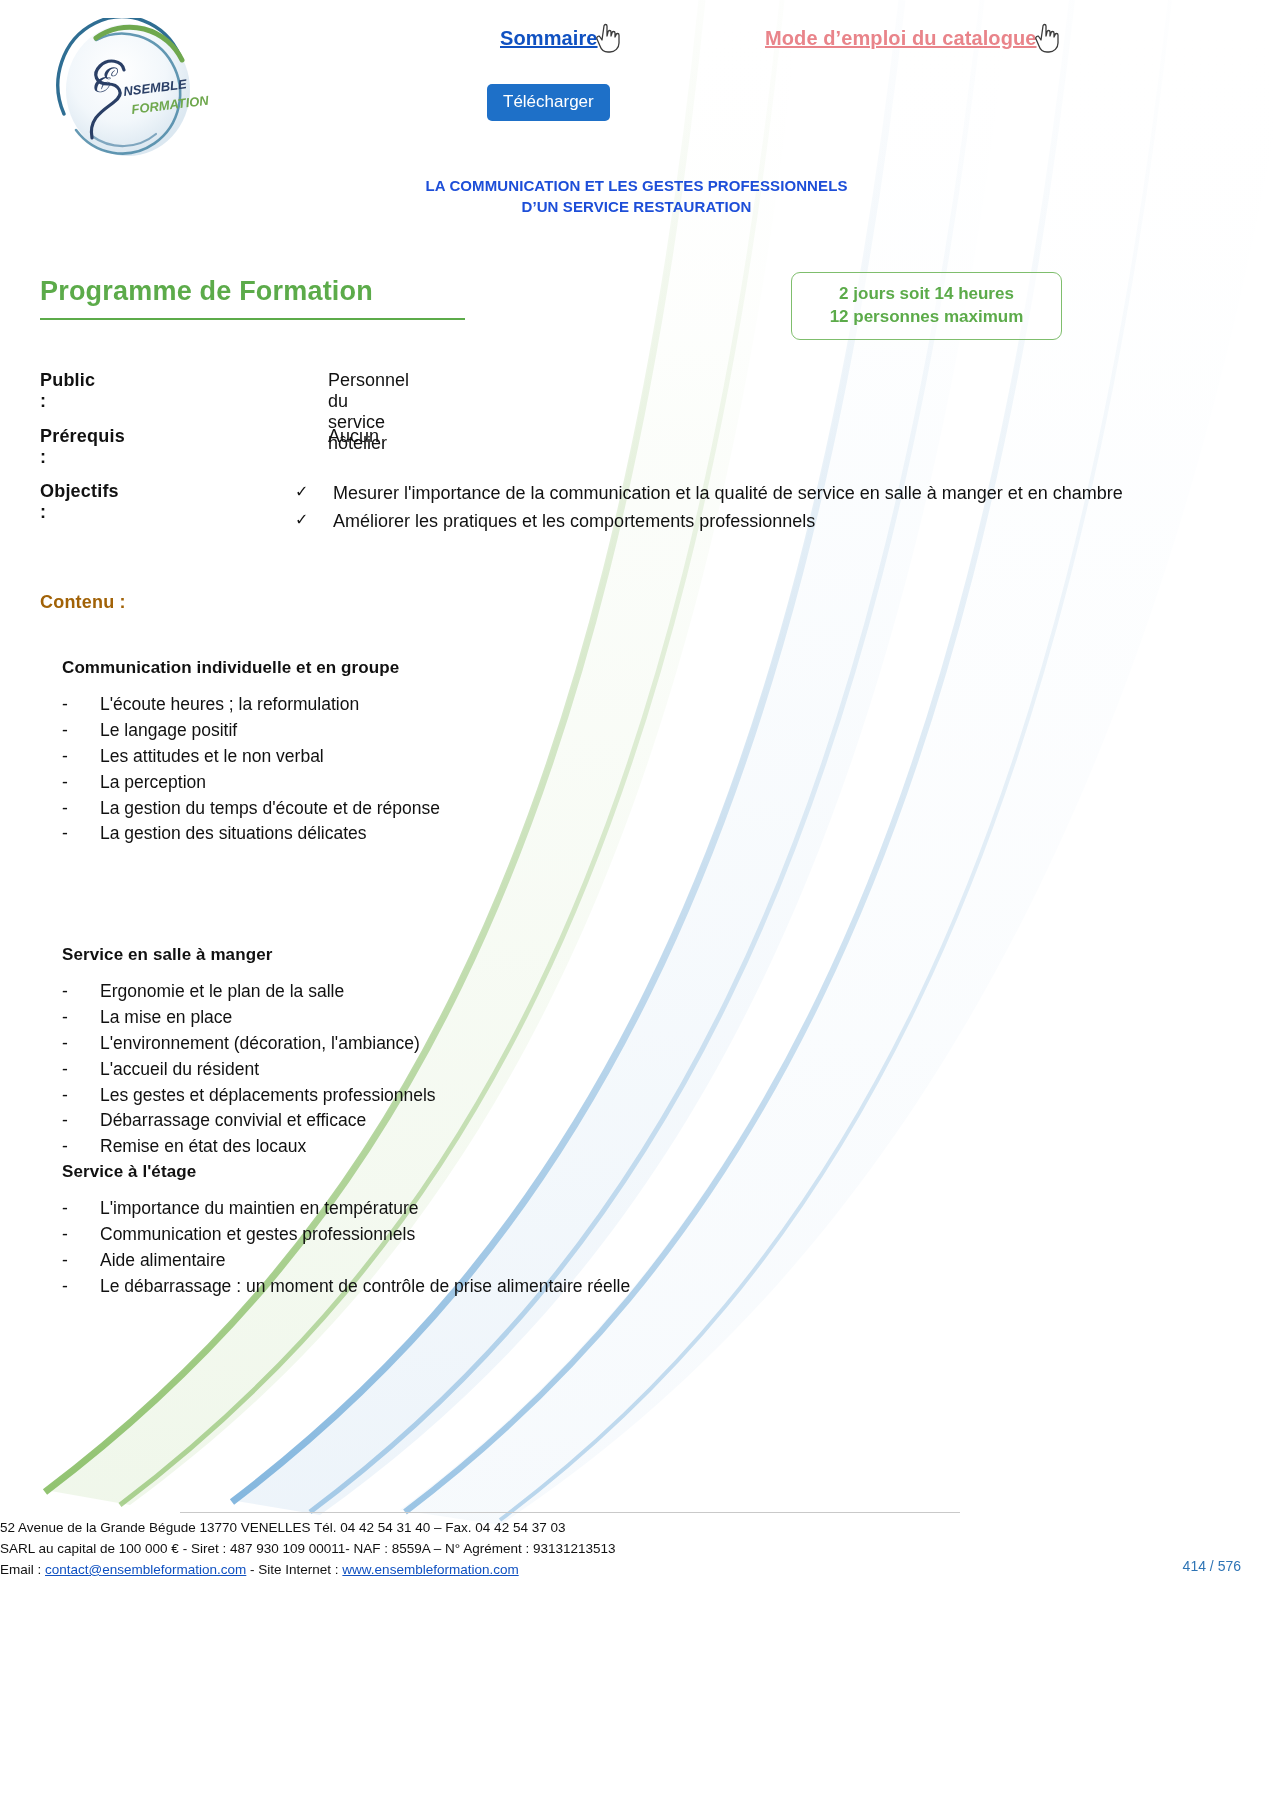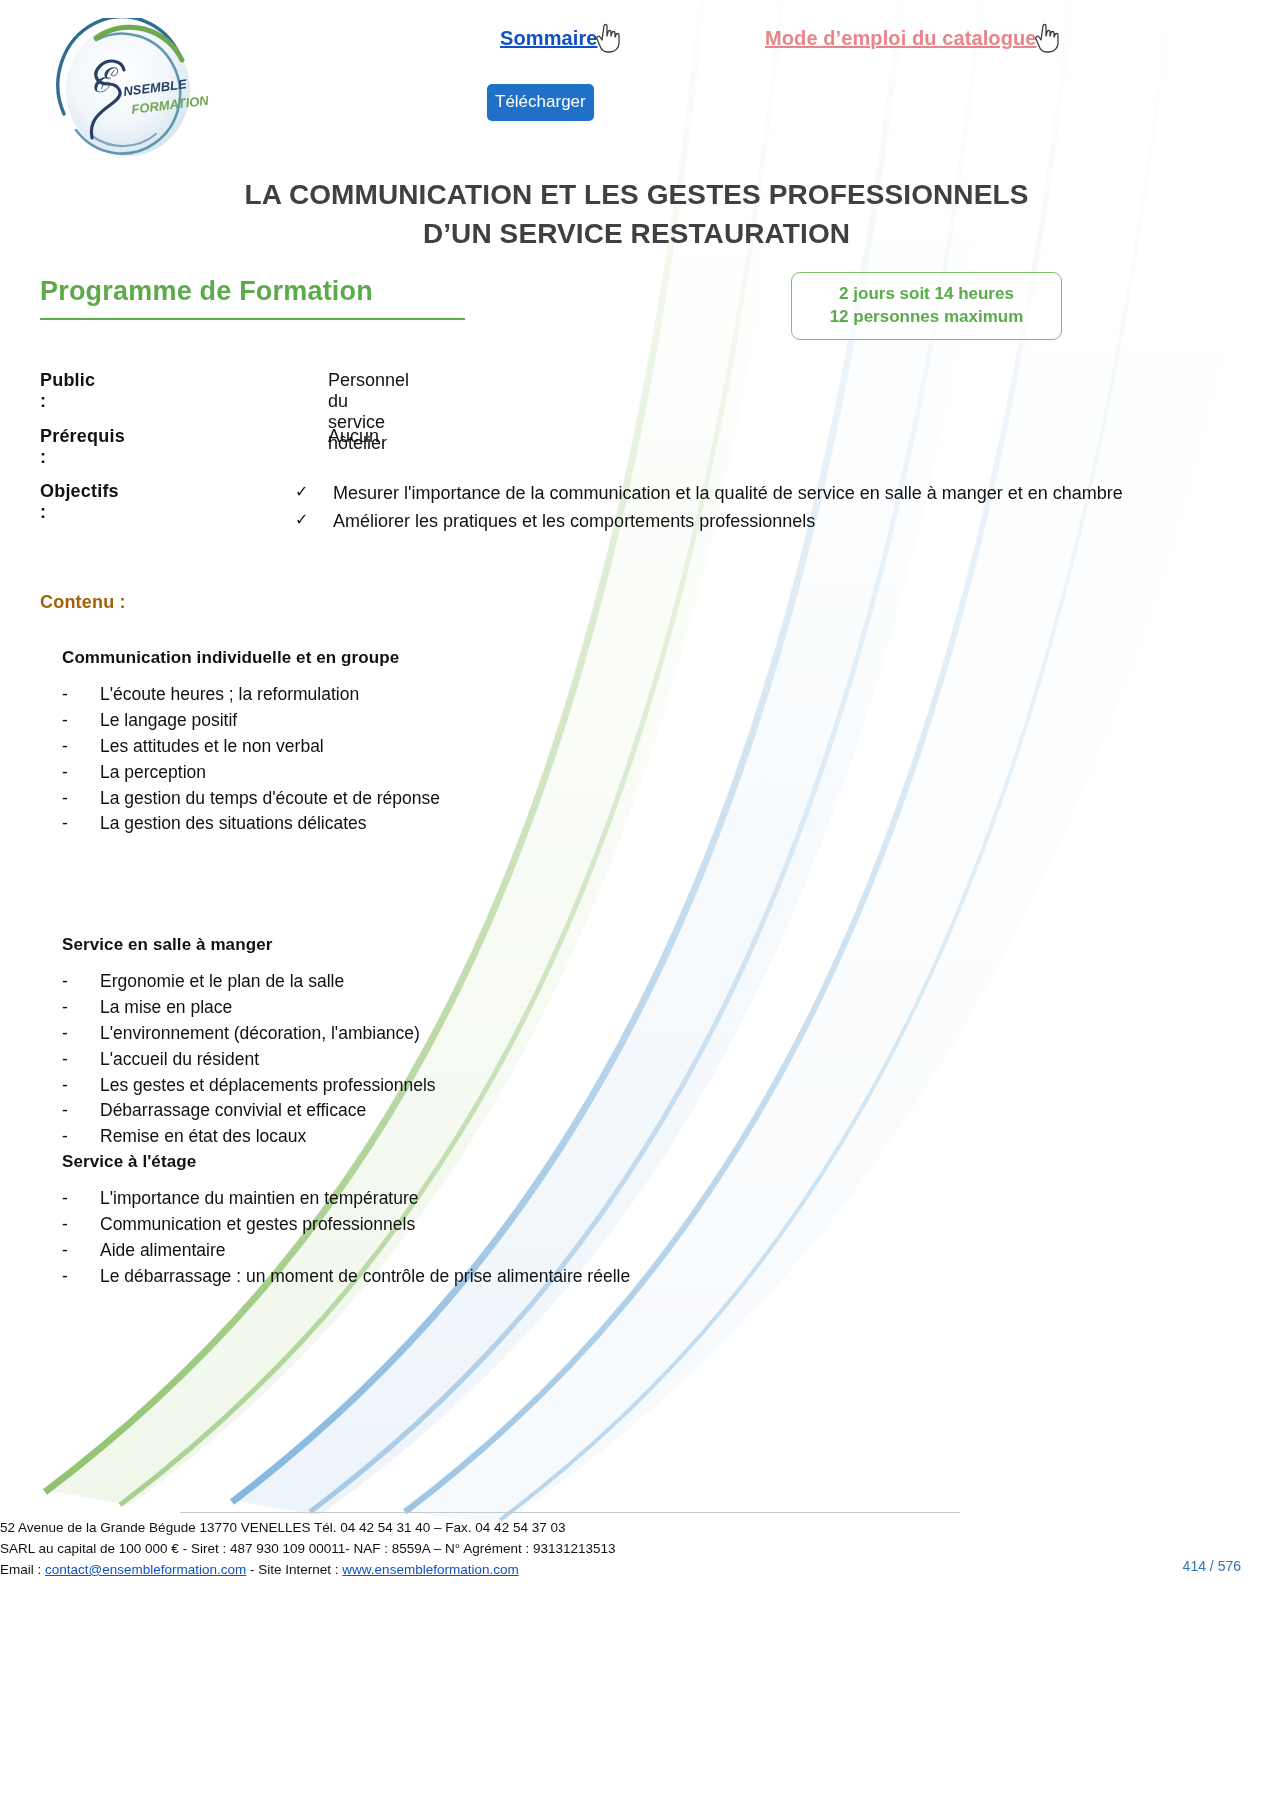--- a/index.html
+++ b/index.html
@@ -31,30 +31,30 @@
     position:absolute;left:765px;top:22px;z-index:4;
     font-size:20px;font-weight:bold;color:#E9848A;
     letter-spacing:.1px;white-space:nowrap;
   }
   .cursor-ico{
     display:inline-block;vertical-align:-9px;margin-left:-2px;
   }
   .btn-telecharger{
     position:absolute;left:487px;top:84px;z-index:4;
     background:#1E70C8;color:#fff;border:none;border-radius:5px;
-    padding:8px 8px 9px;font-size:17px;
+    padding:8px 16px 9px;font-size:17px;
     font-family:"Liberation Sans","DejaVu Sans",sans-serif;
     cursor:pointer;line-height:1.15;
   }
 
   
   .doc-title{
     position:absolute;left:0;right:0;top:176px;z-index:3;
-    text-align:center;color:#404040;
-    font-size:28px;font-weight:bold;line-height:1.38;
+    text-align:center;color:#1d4ed8;
+    font-size:15px;font-weight:bold;line-height:1.38;
     letter-spacing:.1px;
   }
   .doc-title .l2{display:block;text-align:center;}
 
   .prog-title{
     position:absolute;left:40px;top:276px;z-index:3;
     color:#5CAB4A;font-size:27px;font-weight:bold;letter-spacing:.2px;
   }
   .prog-underline{
     position:absolute;left:40px;top:318px;width:425px;height:2px;
@@ -98,21 +98,21 @@
   }
 
   
   .contenu-title{
     position:absolute;left:40px;top:592px;z-index:3;
     font-size:18px;font-weight:bold;color:#a16207;letter-spacing:.2px;
   }
   .section{position:absolute;}
   .section-h{
     font-size:17px;font-weight:bold;color:#111;letter-spacing:.1px;
-    margin:2px 0 14px 0;
+    margin:12px 0 14px 0;
   }
   .section ul{margin:0;padding:0;list-style:none;}
   .section li{
     position:relative;padding-left:38px;font-size:17.5px;line-height:1.48;
     color:#111;
   }
   .section li .dash{position:absolute;left:0;top:0;}
 
   #sec-communication{left:62px;top:646px;width:700px;}
   #sec-salle{left:62px;top:933px;width:700px;}

